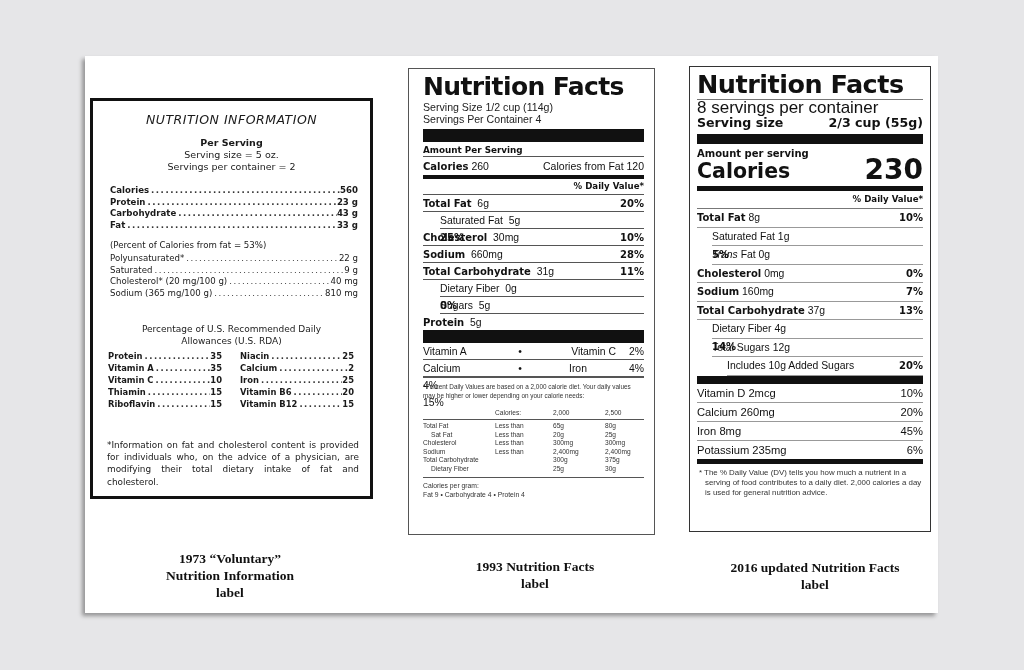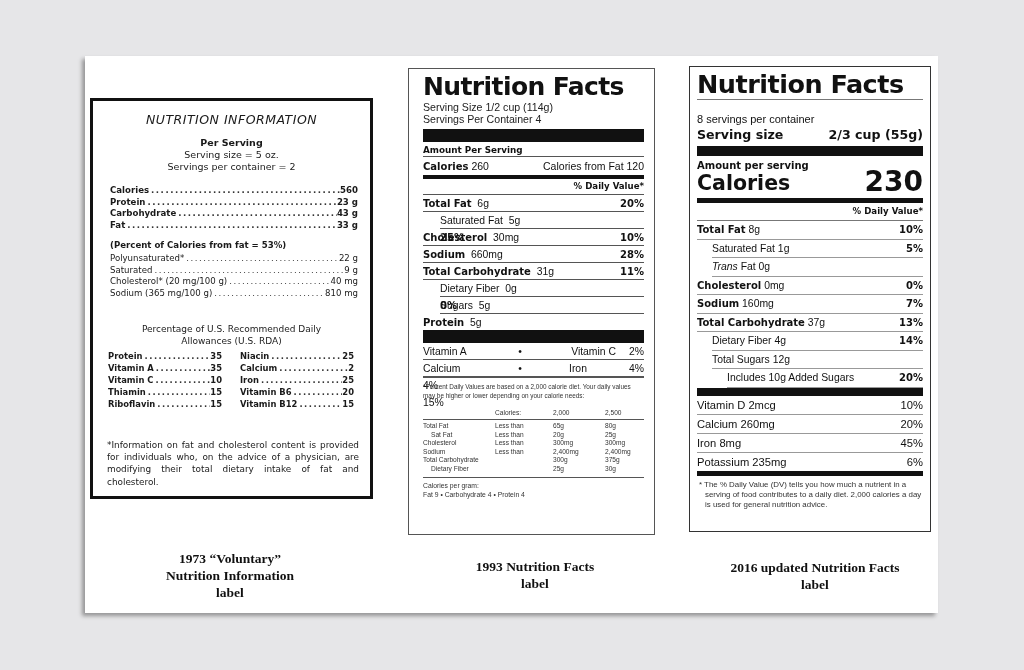--- a/index.html
+++ b/index.html
@@ -10,21 +10,21 @@
   .l73{position:absolute;left:90px;top:98px;width:277px;height:395px;border:3px solid #111;background:#fff;font-family:"DejaVu Sans",sans-serif;color:#1a1a1a;}
   .l73 .title{position:absolute;left:0;right:0;top:11px;text-align:center;font-style:italic;font-size:12.5px;letter-spacing:0.5px;}
   .l73 .per{position:absolute;left:0;right:0;top:36px;text-align:center;font-size:9.5px;line-height:12px;}
   .l73 .per .b{font-weight:bold;}
   .l73 .rows{position:absolute;left:17px;width:248px;font-size:8.6px;}
   .l73 .row{display:flex;height:11.5px;line-height:11.5px;white-space:nowrap;overflow:hidden;}
   .l73 .row .lbl{flex:0 0 auto;}
   .l73 .row .dots{flex:1 1 auto;overflow:hidden;letter-spacing:1.5px;padding:0 2px;color:#333;}
   .l73 .row .val{flex:0 0 auto;text-align:right;}
   .l73 .main .row{font-weight:bold;}
-  .l73 .pct{position:absolute;left:17px;top:139px;font-size:8.6px;font-weight:bold;}
+  .l73 .pct{position:absolute;left:17px;top:139px;font-size:8.6px;}
   .l73 .rdahead{position:absolute;left:0;right:0;top:222px;text-align:center;font-size:9px;line-height:12px;}
   .l73 .rda{position:absolute;top:249px;width:114px;font-size:8.4px;font-weight:bold;}
   .l73 .rda .row{height:12px;line-height:12px;}
   .l73 .note{position:absolute;left:14px;width:252px;top:338px;font-size:8.9px;line-height:12.2px;text-align:justify;}
 
   
   .l93{position:absolute;left:408px;top:68px;width:245px;height:465px;border:1px solid #555;background:#fff;}
   .l93 .in{position:absolute;left:14px;right:10px;top:0;}
   .l93 .nf{font-family:"DejaVu Sans",sans-serif;font-weight:bold;font-size:25px;letter-spacing:-0.6px;margin-top:4px;line-height:28px;white-space:nowrap;}
   .l93 .ss{font-size:10.6px;line-height:12px;color:#222;}
@@ -47,31 +47,31 @@
   .l93 table{border-collapse:collapse;font-size:6.6px;color:#333;width:100%;margin-top:8px;}
   .l93 td{padding:0;height:8.5px;line-height:8.5px;white-space:nowrap;}
   .l93 tr.hdr td{height:11px;border-bottom:1px solid #555;}
   .l93 tr.firstbody td{padding-top:2px;}
   .l93 .cpg{border-top:1px solid #555;margin-top:4px;padding-top:3px;font-size:6.8px;line-height:9px;color:#333;}
 
   
   .l16{position:absolute;left:689px;top:66px;width:240px;height:464px;border:1.5px solid #333;background:#fff;}
   .l16 .in{position:absolute;left:7px;right:7px;top:0;}
   .l16 .nf{font-family:"DejaVu Sans",sans-serif;font-weight:bold;font-size:25.5px;letter-spacing:-0.5px;line-height:30px;margin-top:2px;white-space:nowrap;border-bottom:1px solid #777;}
-  .l16 .spc{font-size:11px;line-height:15px;margin-top:12px;}
+  .l16 .spc{font-size:17px;line-height:15px;margin-top:0;}
   .l16 .ssz{display:flex;justify-content:space-between;font-family:"DejaVu Sans",sans-serif;font-weight:bold;font-size:12.6px;line-height:16px;}
   .l16 .bar{height:10px;background:#111;margin-top:3px;}
   .l16 .aps{font-family:"DejaVu Sans",sans-serif;font-weight:bold;font-size:10px;line-height:12px;margin-top:4px;}
   .l16 .cal{display:flex;justify-content:space-between;font-family:"DejaVu Sans",sans-serif;font-weight:bold;height:26px;line-height:22px;border-bottom:5px solid #111;}
   .l16 .cal .k{font-size:20.5px;}
   .l16 .cal .v{font-size:28px;line-height:20px;}
   .l16 .dvh{font-family:"DejaVu Sans",sans-serif;font-weight:bold;font-size:8.6px;text-align:right;height:17px;line-height:17px;border-bottom:1px solid #777;}
   .l16 .nr{display:flex;justify-content:space-between;font-size:10.4px;height:17.5px;line-height:18px;border-bottom:1px solid #999;}
   .l16 .nr .k,.l16 .nr .p{font-family:"DejaVu Sans",sans-serif;font-weight:bold;font-size:10px;}
-  .l16 .nr.sub{margin-left:15px;}
+  .l16 .nr.sub{margin-left:15px;flex-direction:column;}
   .l16 .nr.sub2{margin-left:30px;}
   .l16 .nr.last{border-bottom:none;}
   .l16 .nr i{font-style:italic;}
   .l16 .bar2{height:8px;background:#111;}
   .l16 .vr{display:flex;justify-content:space-between;font-size:11.2px;height:18px;line-height:19px;border-bottom:1px solid #999;}
   .l16 .vr.last{border-bottom:none;}
   .l16 .bar3{height:5px;background:#111;}
   .l16 .fn{font-size:7.9px;line-height:10px;color:#333;margin-top:4px;padding-left:8px;text-indent:-6px;}
 
   

